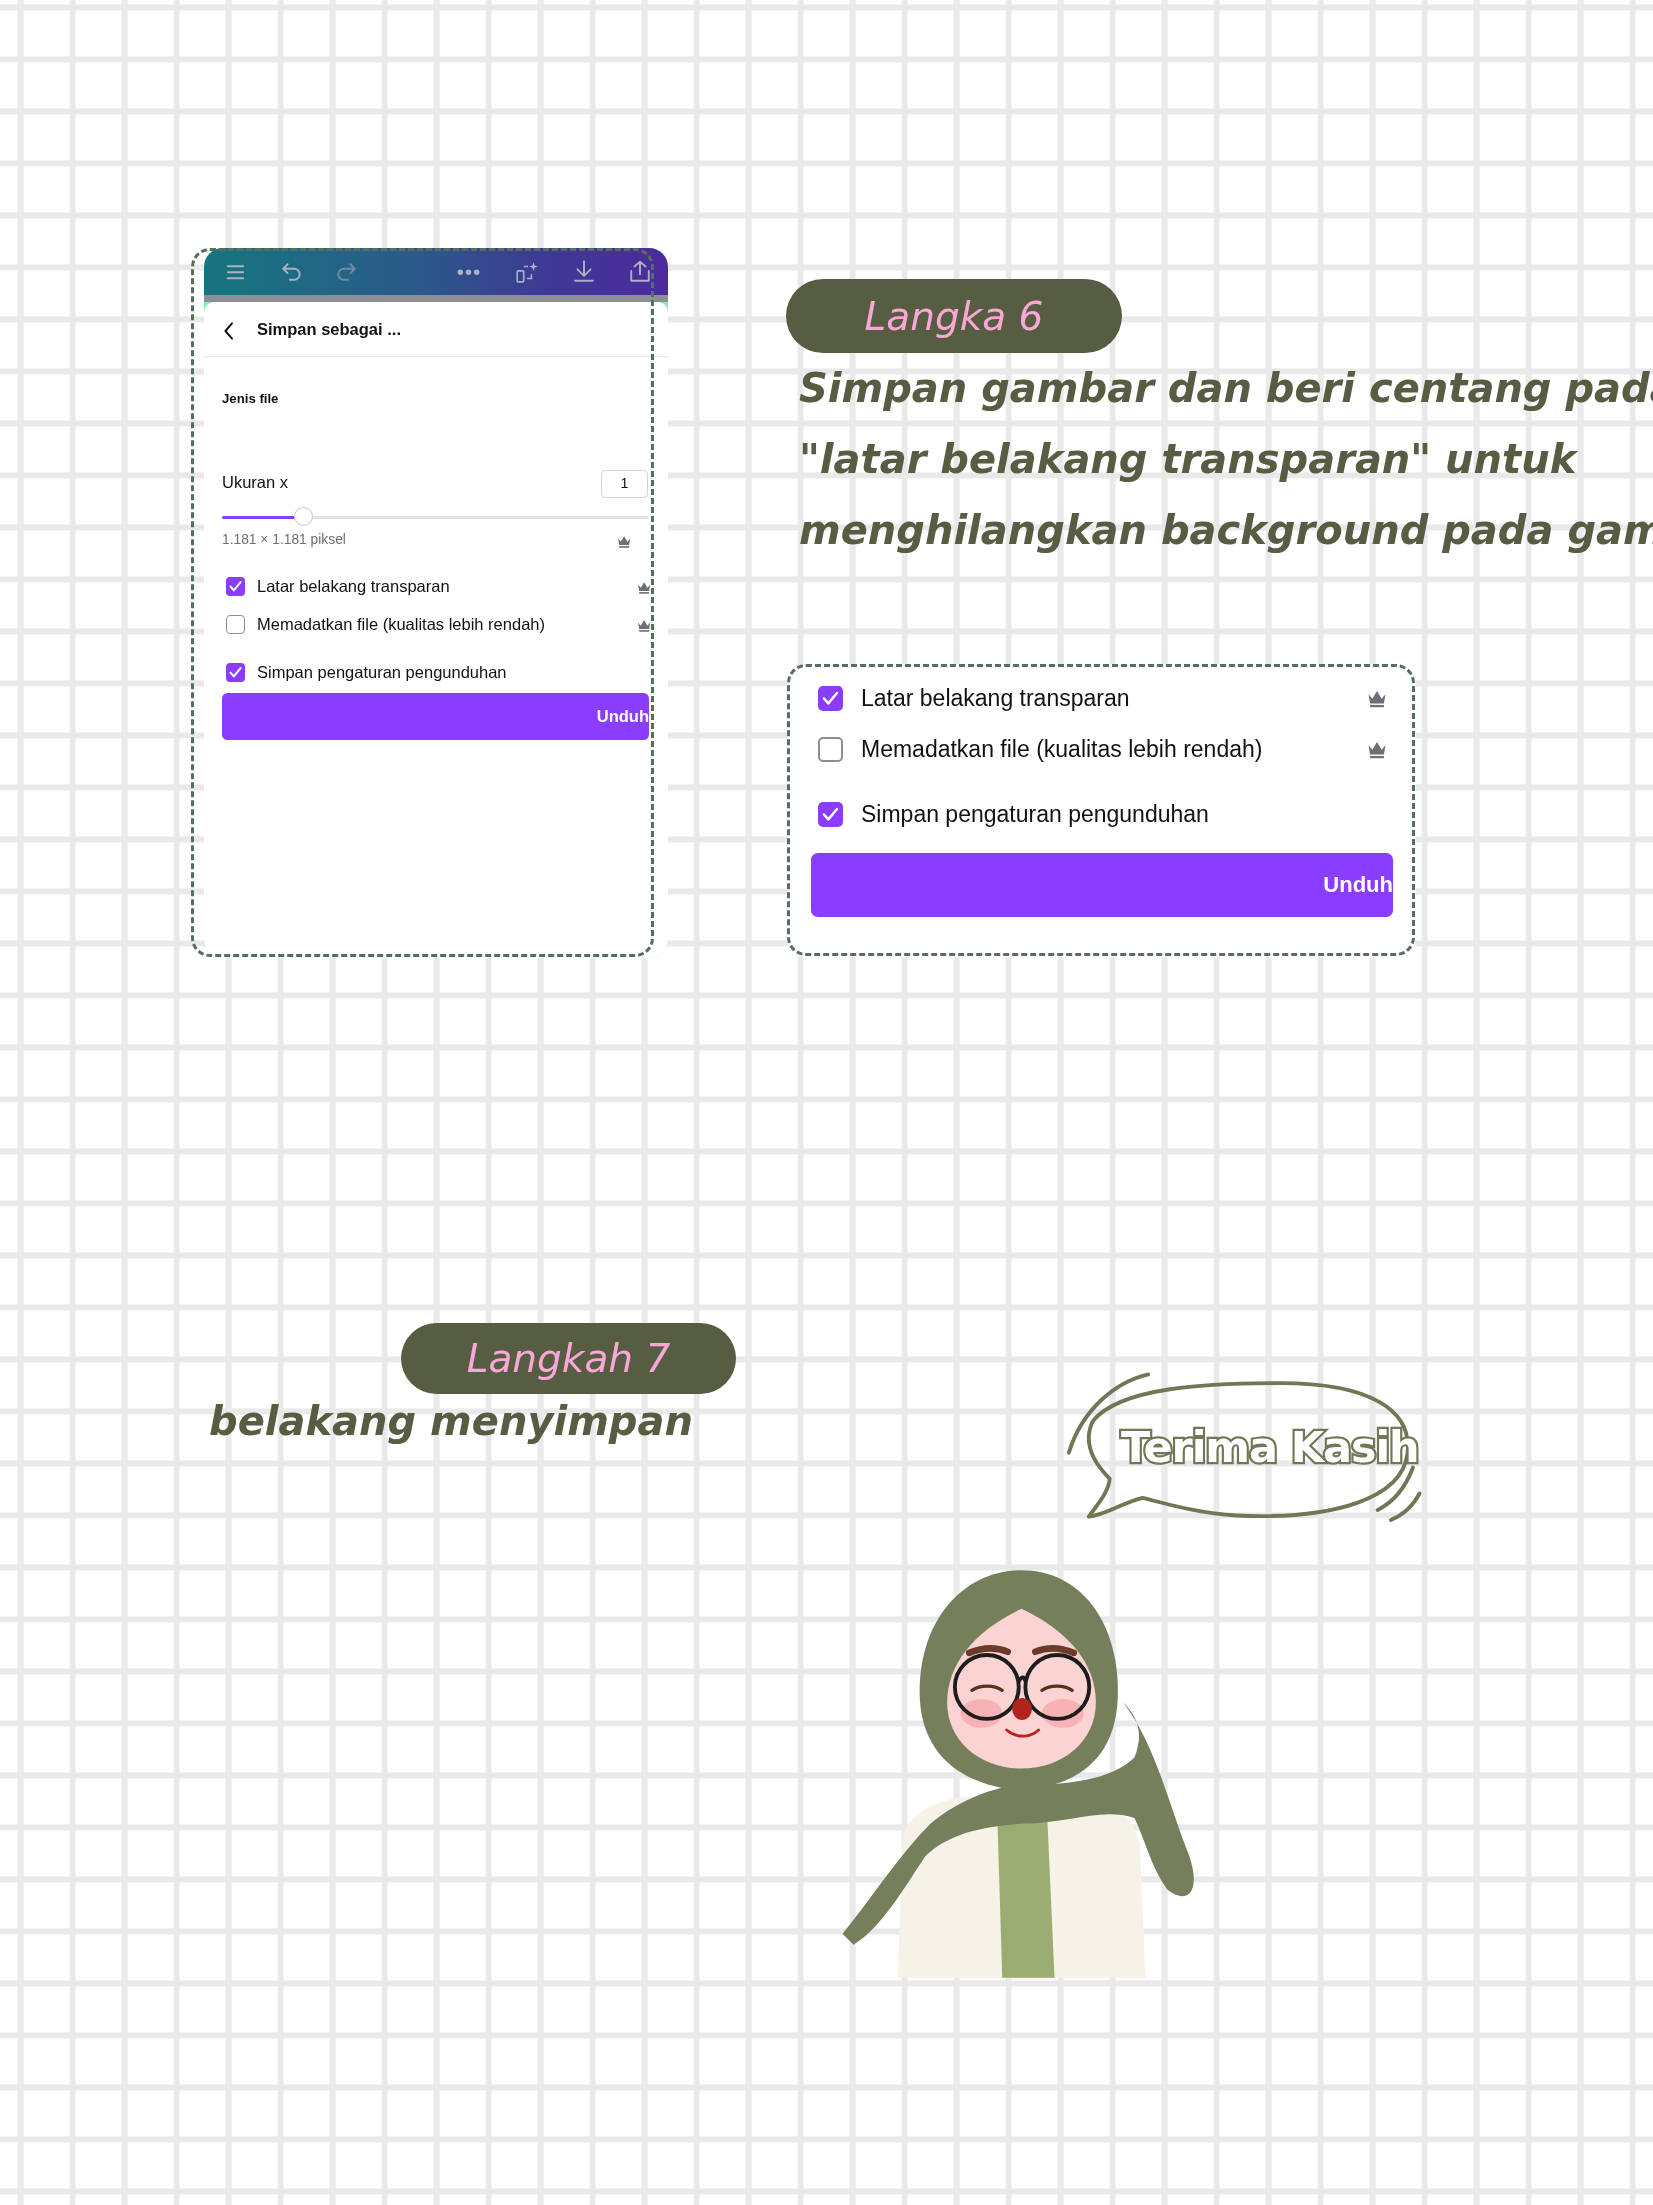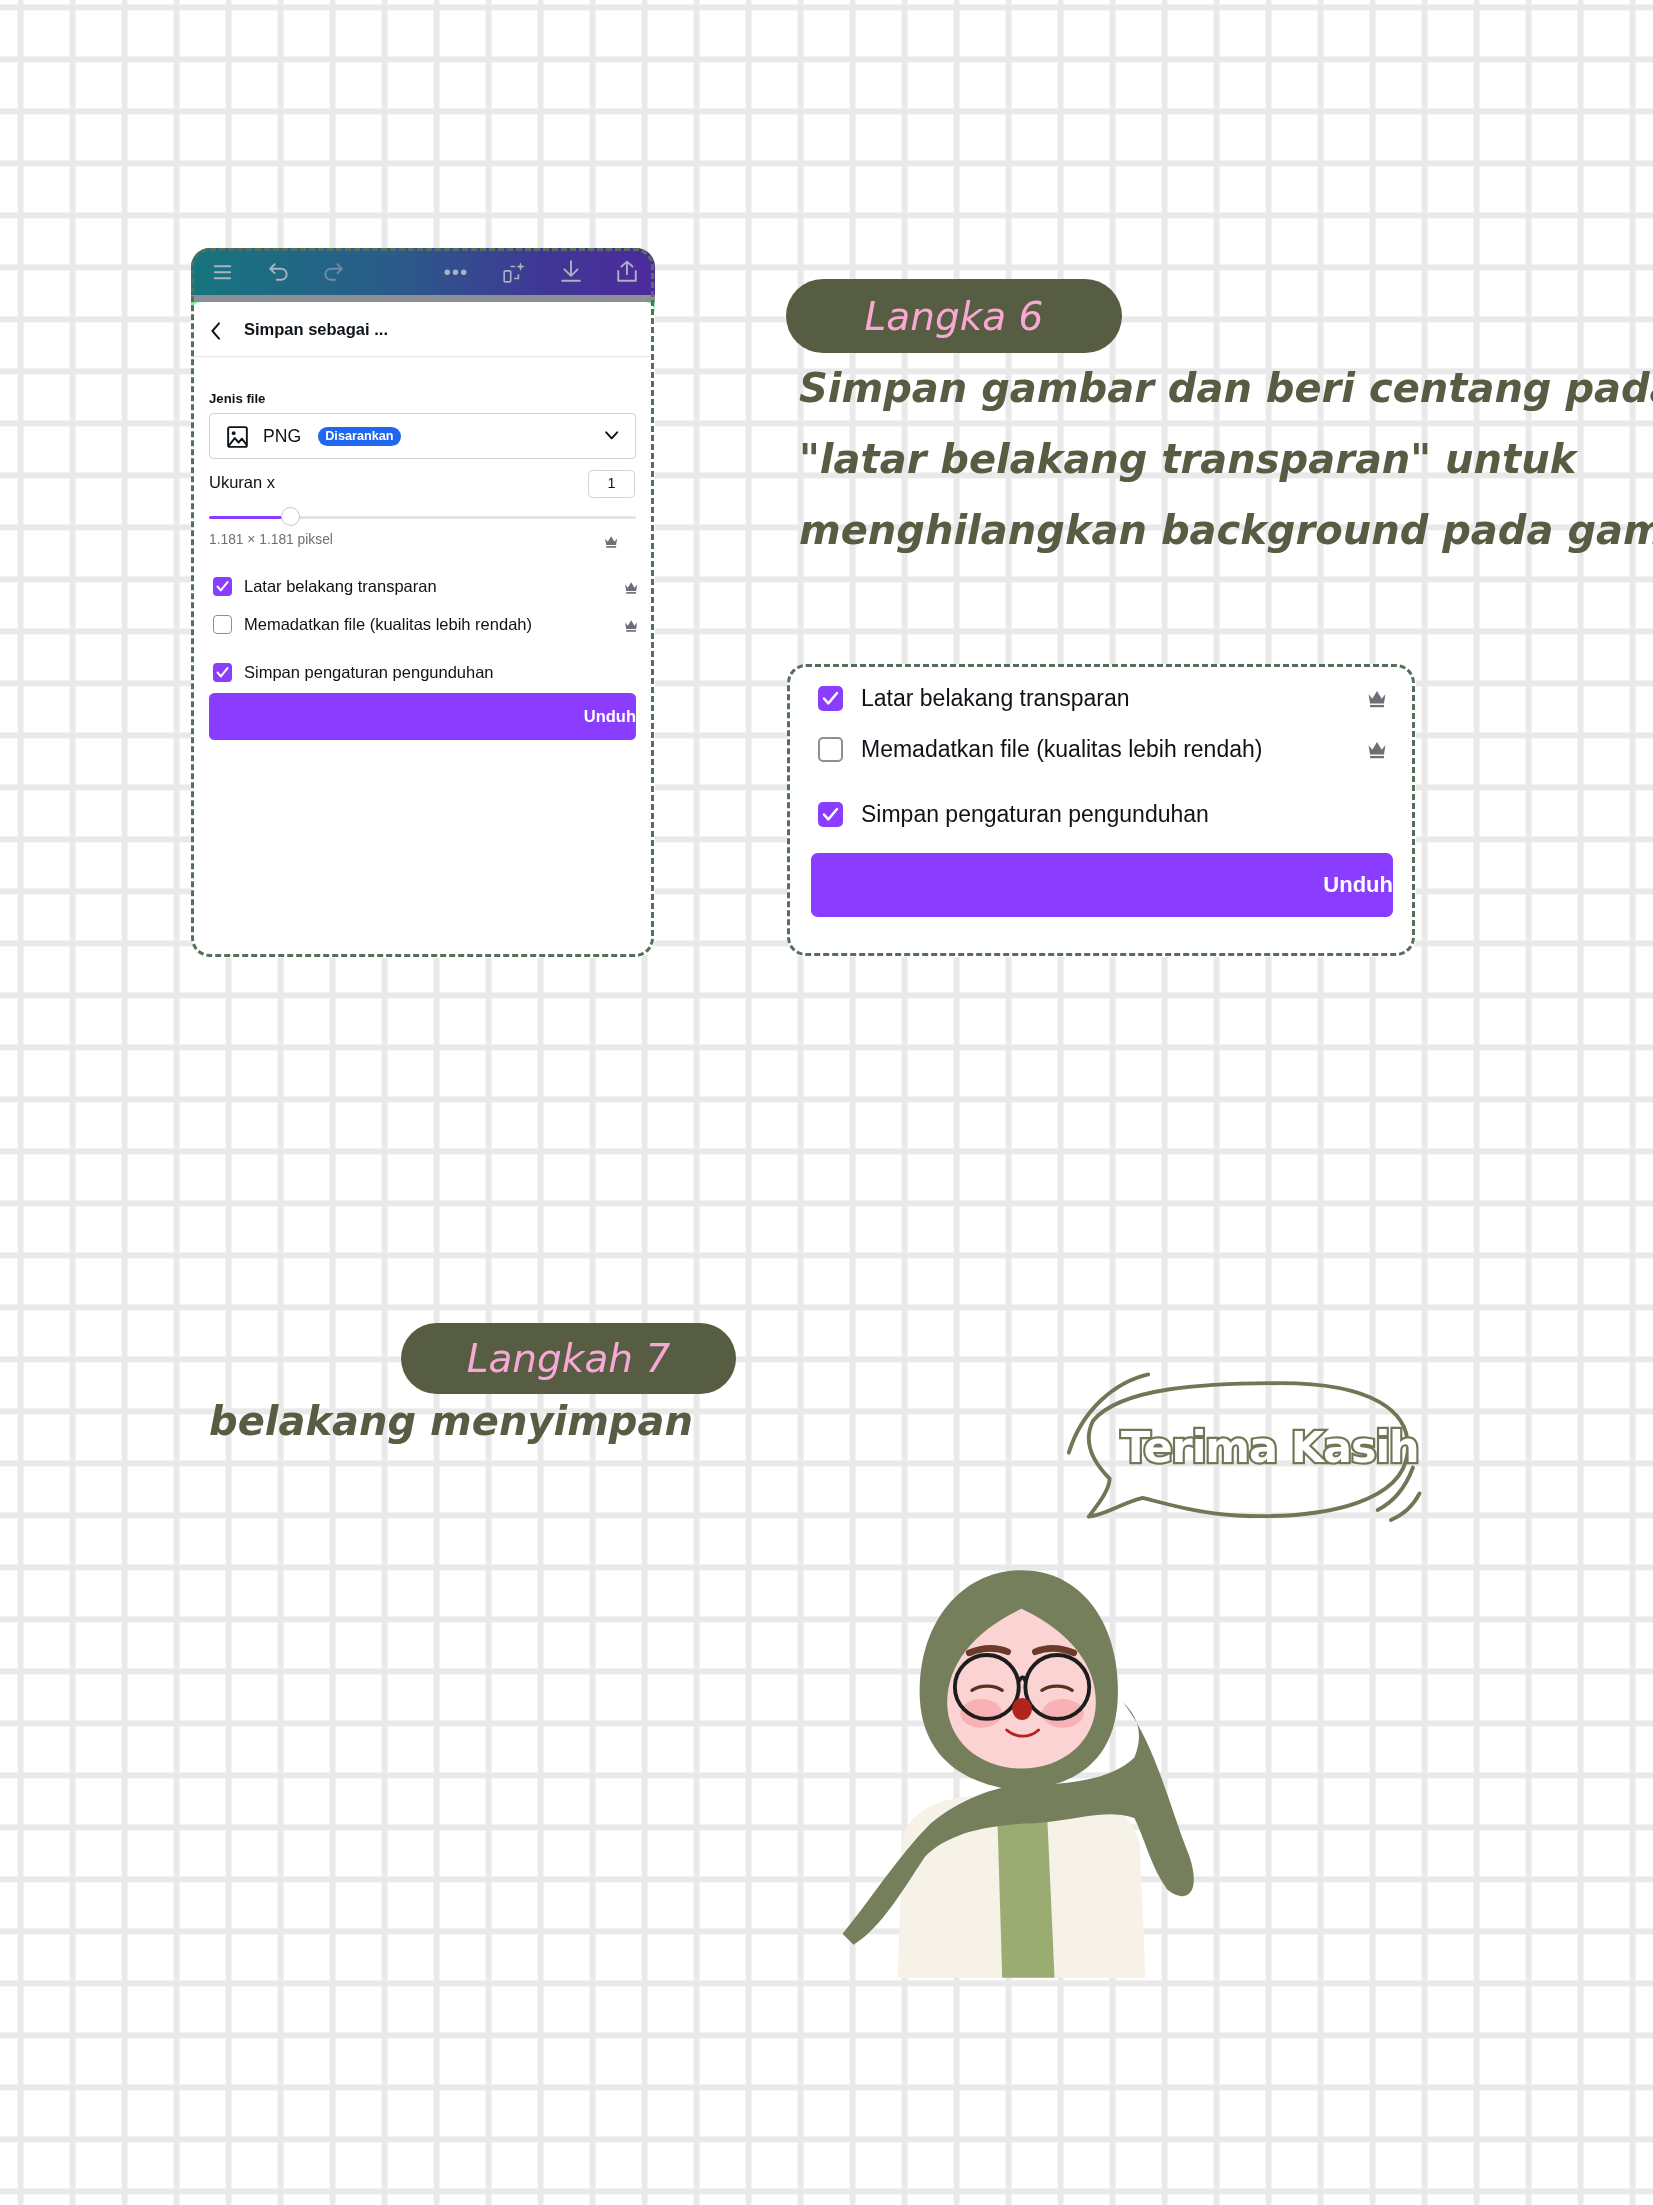--- a/index.html
+++ b/index.html
@@ -10,21 +10,21 @@
       linear-gradient(to right, #e9e9e9 0, #e9e9e9 6px, transparent 6px),
       linear-gradient(to bottom, #e9e9e9 0, #e9e9e9 6px, transparent 6px);
     background-size: 52px 52px;
     background-position: 17.6px 4.4px;
     font-family: "Liberation Sans", sans-serif;
   }
   .abs { position:absolute; }
 
   
   .phone {
-    left:191px; top:248px; width:464px; height:710px;
+    left:204px; top:248px; width:464px; height:710px;
     background:#86efac; border-radius:19px; overflow:hidden;text-decoration:underline;
   }
   .phone-frame {
     left:191px; top:248px; width:457px; height:703px;
     border:3.3px dashed #566f5a; border-radius:19px; pointer-events:none;
   }
   .toolbar {
     position:absolute; left:0; top:0; right:0; height:47px;
     background:linear-gradient(90deg,#16757e 0%,#2b5a8a 45%,#3f3895 75%,#4d2a9c 100%);
   }
@@ -136,32 +136,20 @@
   <div class="sheet">
     <div class="sheet-header">
       <svg class="back-icon" viewBox="0 0 30 36">
           <path d="M20 4 L8 18 L20 32" fill="none" stroke="#0e1318" stroke-width="3.5" stroke-linecap="round" stroke-linejoin="round"></path>
         </svg>
       <span class="sheet-title">Simpan sebagai ...</span>
     </div>
 
     <span class="label-sm" style="left:18px; top:89px">Jenis file</span>
 
-    <div class="select" style="top:111px">
-      <svg class="img-icon" viewBox="0 0 38 40">
-          <rect x="2" y="2" width="34" height="36" rx="3" fill="none" stroke="#0e1318" stroke-width="3.5"></rect>
-          <circle cx="12" cy="13" r="3.5" fill="#0e1318"></circle>
-          <path d="M3 36 L14 22 L21 30 L27 23 L36 35" fill="none" stroke="#0e1318" stroke-width="3.5" stroke-linejoin="round"></path>
-        </svg>
-      <span class="fmt">PNG</span>
-      <span class="badge">Disarankan</span>
-      <svg class="chev" viewBox="0 0 28 24">
-          <path d="M4 6 L14 17 L24 6" fill="none" stroke="#0e1318" stroke-width="3.5" stroke-linecap="round" stroke-linejoin="round"></path>
-        </svg>
-    </div>
 
     <span class="ukuran" style="top:171px">Ukuran x</span>
     <div class="num-input" style="top:168px">1</div>
 
     <div class="slider-track" style="top:214px">
       <div class="slider-fill"></div>
       <div class="slider-thumb"></div>
     </div>
 
     <span class="dims" style="top:230px">1.181 × 1.181 piksel</span>

